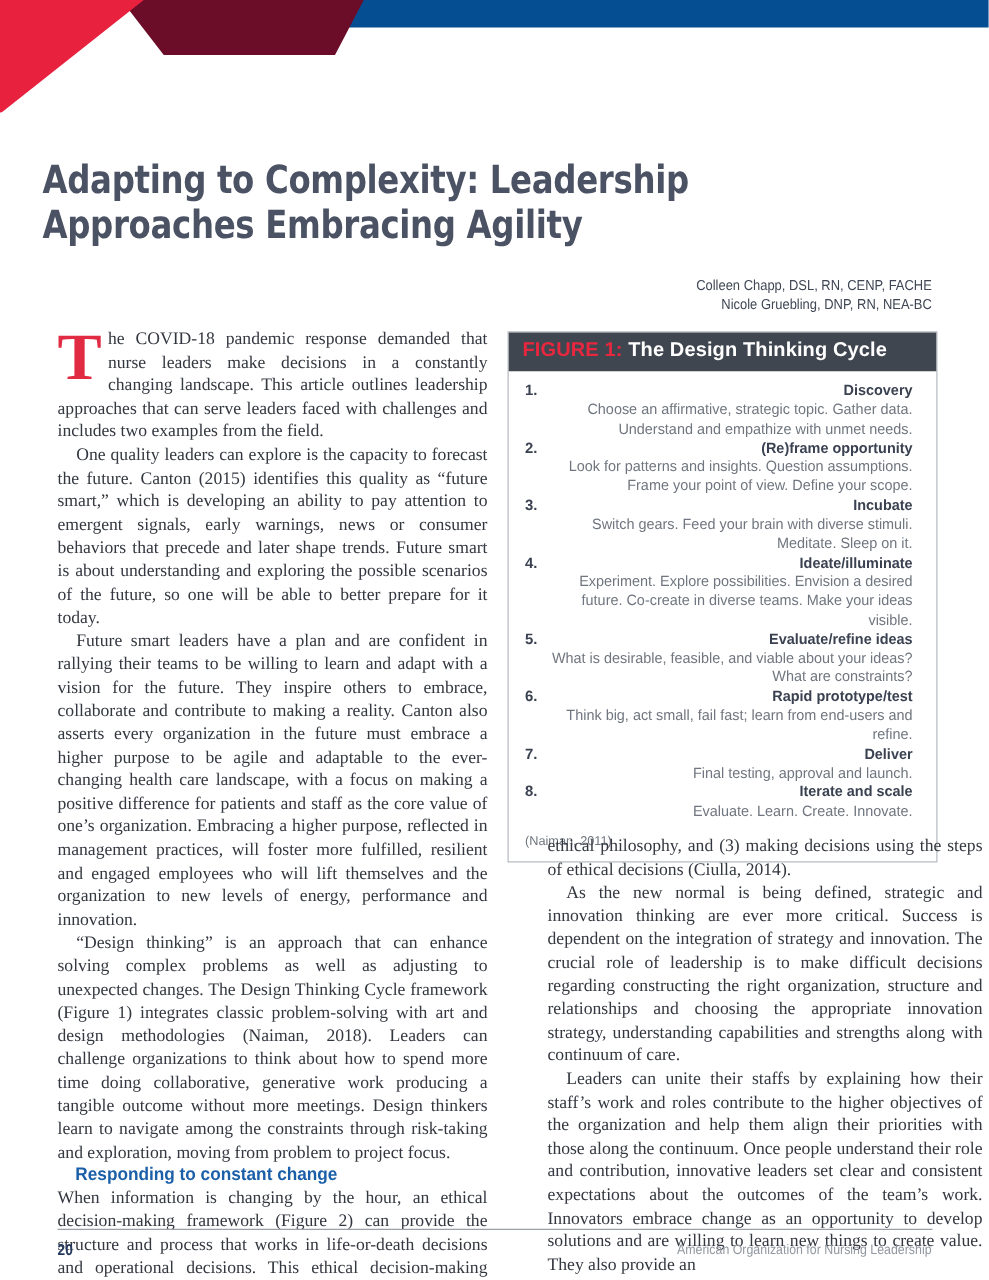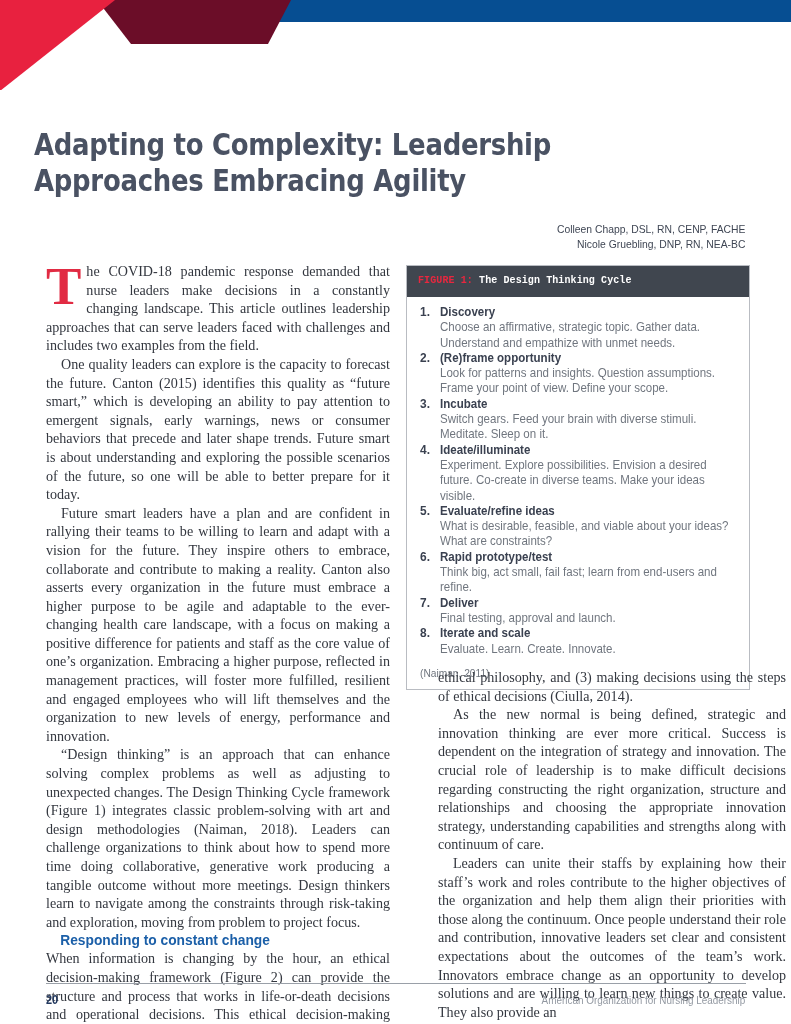--- a/index.html
+++ b/index.html
@@ -110,23 +110,23 @@
     left: 406px;
     top: 265px;
     width: 344px;
     border: 1px solid #b9bcc2;
     background: #ffffff;
     box-sizing: border-box;
   }
   #figure-head {
     background: #40464f;
     padding: 6px 11px 7px 11px;
-    font-family: Liberation Mono, monospace;
-    font-weight: bold;
-    font-size: 10px;
+    font-family: Liberation Sans, sans-serif;
+    font-weight: bold;
+    font-size: 16px;
     line-height: 18px;
     color: #ffffff;
     letter-spacing: 0.1px;
     white-space: nowrap;
     overflow: hidden;
   }
   #figure-head .fig-label { color: #e8273f; }
   #figure-head .fig-title { color: #ffffff; }
 
   #figure-body {
@@ -137,20 +137,21 @@
     list-style: none;
     margin: 0;
     padding: 0;
     counter-reset: figitem;
   }
   ol.fig-list > li {
     position: relative;
     padding-left: 24px;
     margin-bottom: 0px;
     counter-increment: figitem;
+    text-align: right;
   }
   ol.fig-list > li::before {
     content: counter(figitem) ".";
     position: absolute;
     left: 4px;
     top: 0;
     font-weight: bold;
     font-size: 11.9px;
     line-height: 15.3px;
     color: #3a4150;

